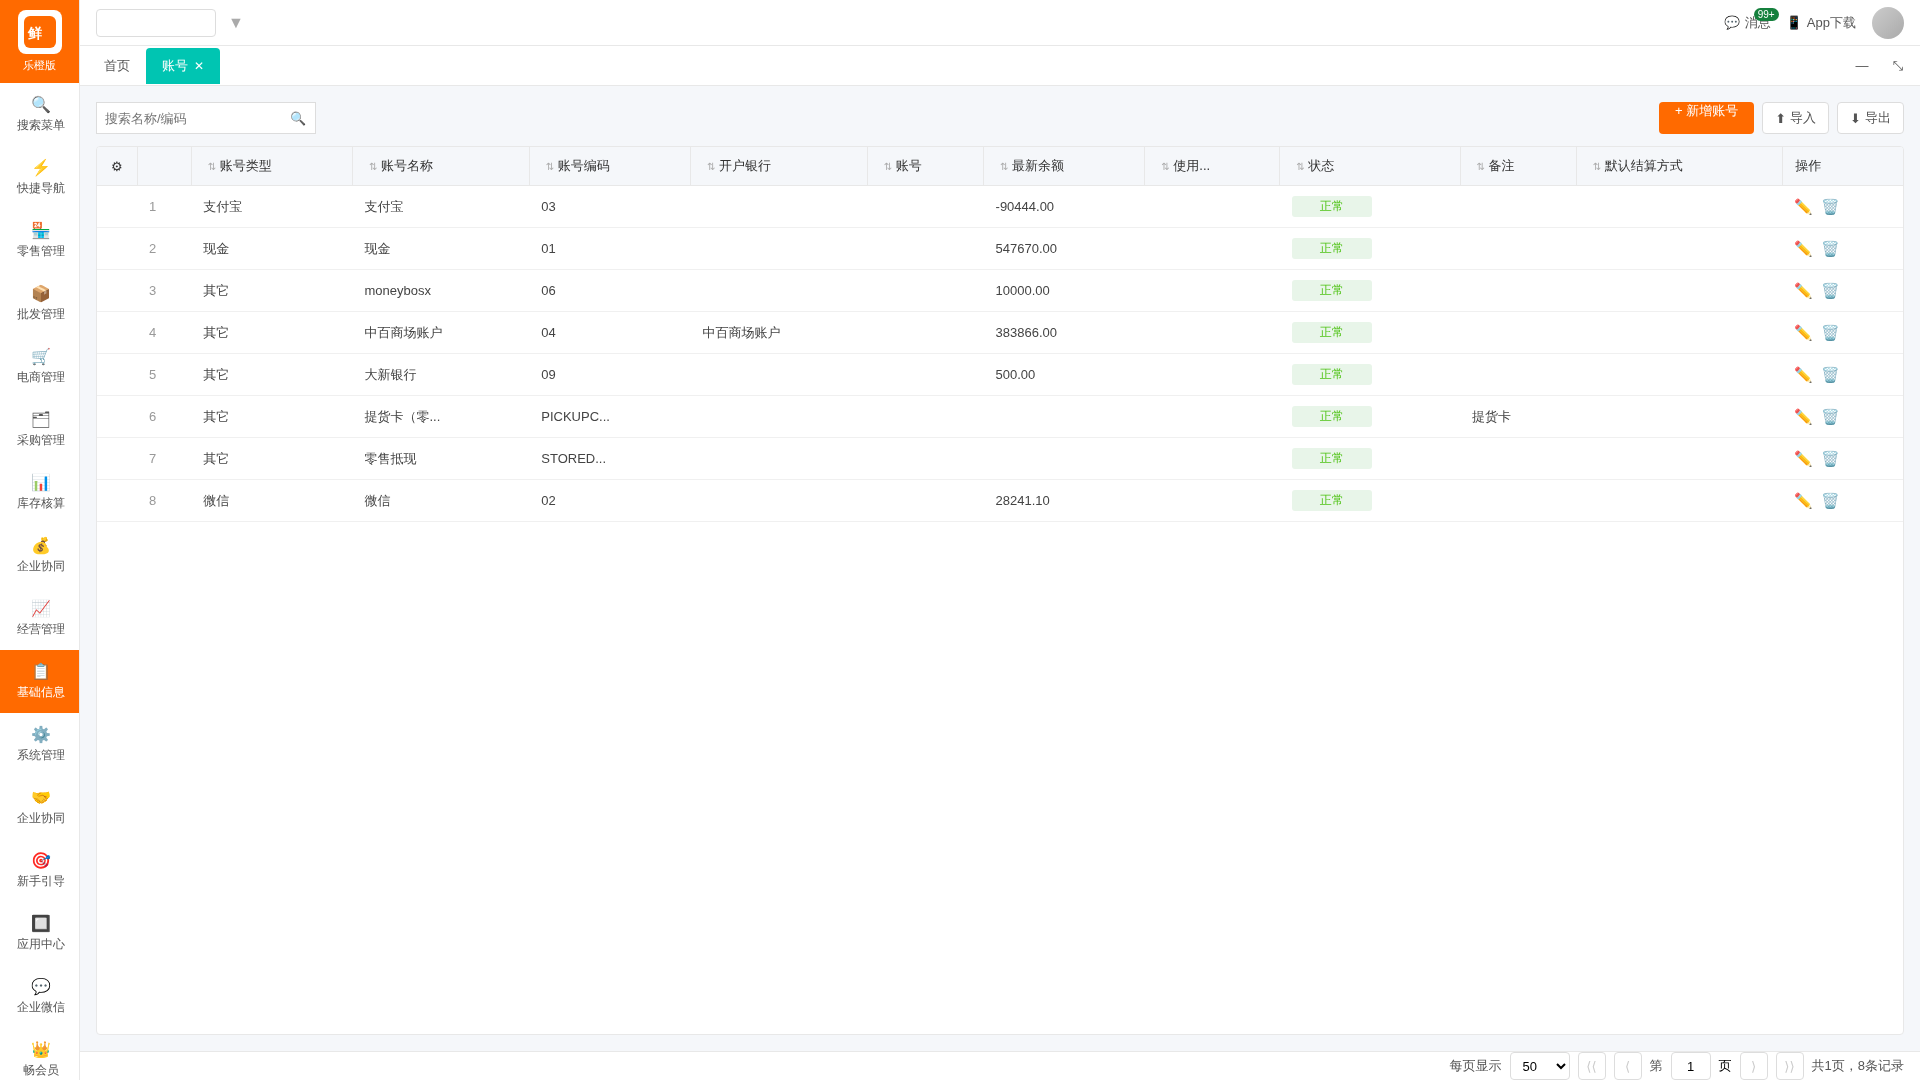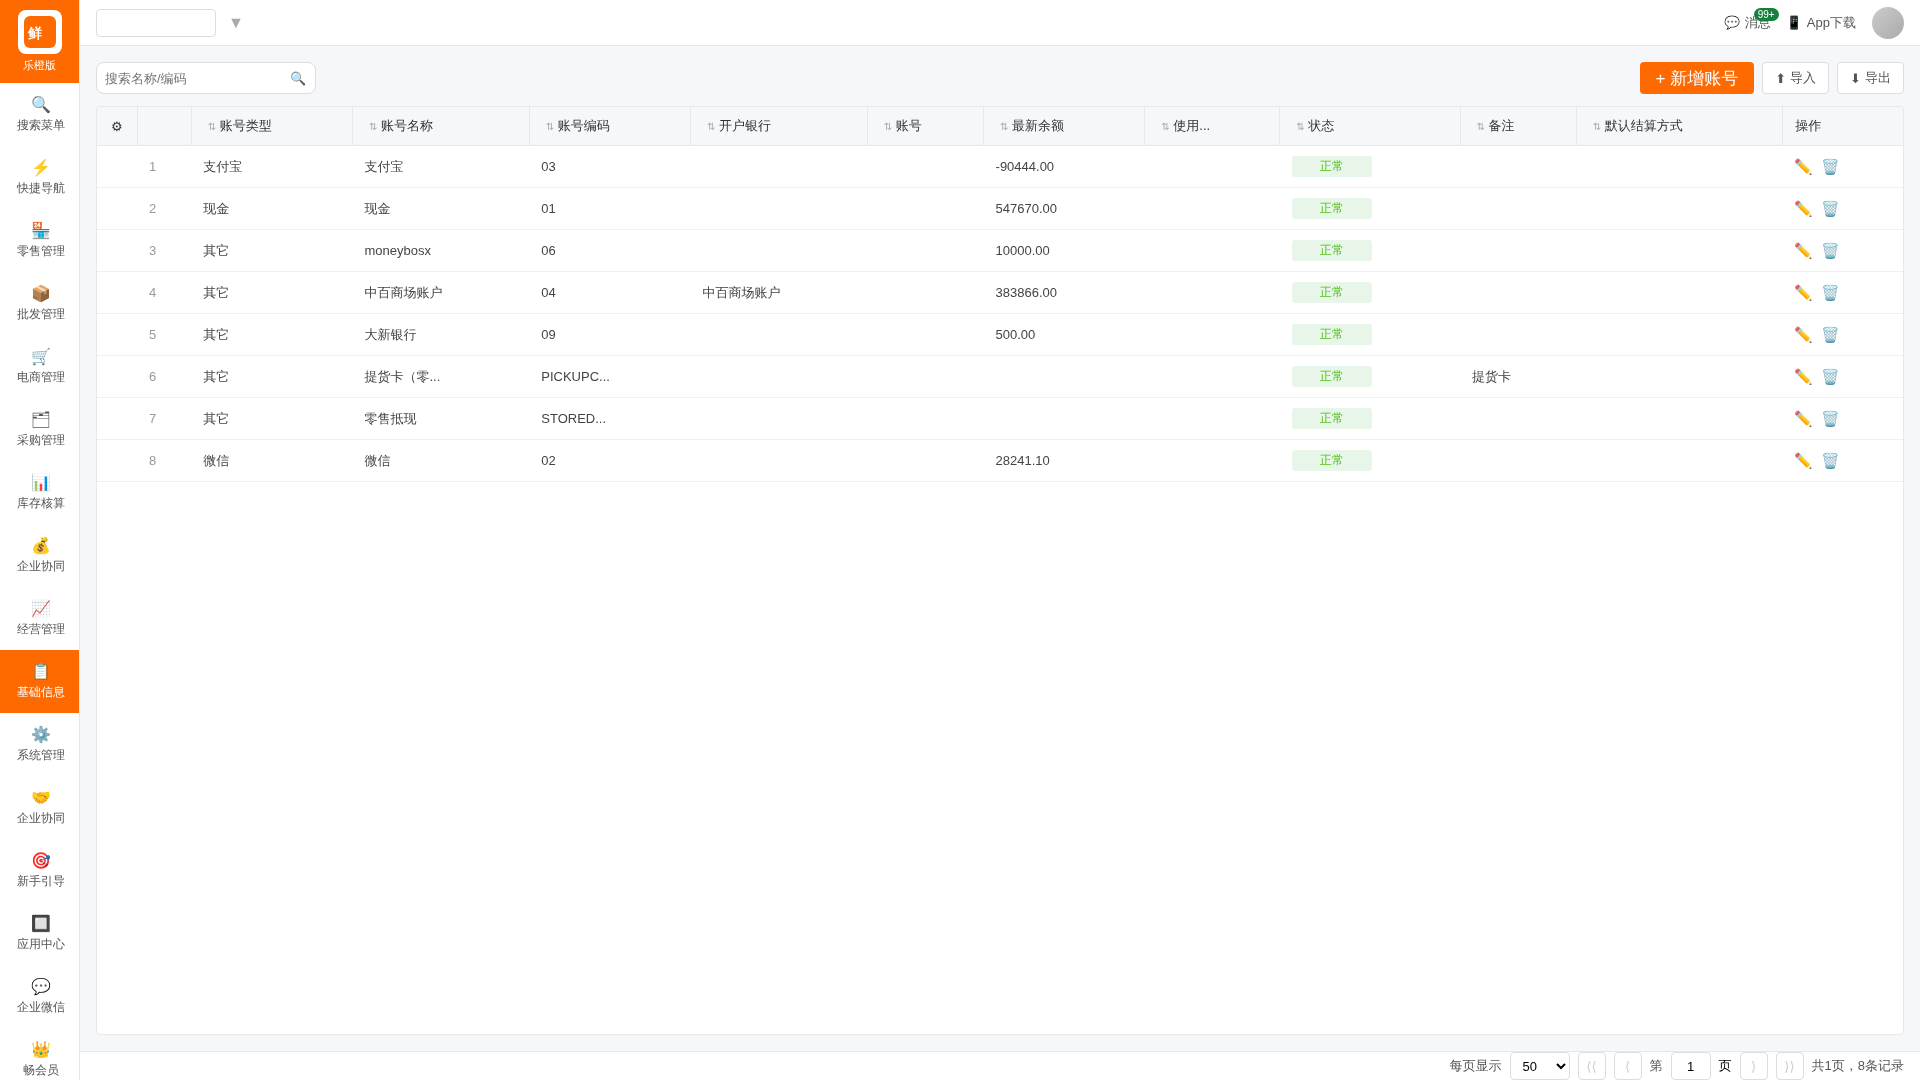--- a/index.html
+++ b/index.html
@@ -192,21 +192,21 @@
       display: flex;
       align-items: center;
       justify-content: space-between;
       margin-bottom: 12px;
     }
     .search-input-wrap {
       display: flex;
       align-items: center;
       background: #fff;
       border: 1px solid #ddd;
-      border-radius: 8px;
+      border-radius: 0;
       padding: 0 8px;
       height: 32px;
       width: 220px;
     }
     .search-input-wrap input {
       border: none;
       outline: none;
       font-size: 13px;
       flex: 1;
     }
@@ -216,23 +216,22 @@
       gap: 8px;
     }
     .btn-add {
       background: #ff6a00;
       color: white;
       border: none;
       border-radius: 4px;
       padding: 0 16px;
       height: 32px;
       cursor: pointer;
-      font-size: 17px;
-      display: flex;
-      align-items: center;
+      font-size: 13px;
+      display: flex;
       gap: 4px;
     }
     .btn-outline {
       background: #fff;
       color: #555;
       border: 1px solid #ddd;
       border-radius: 4px;
       padding: 0 12px;
       height: 32px;
       cursor: pointer;
@@ -436,20 +435,34 @@
       </div>
       <div class="app-download">
         <span>📱</span>
         <span>App下载</span>
       </div>
       <div class="avatar" style="background: linear-gradient(135deg,#ccc,#aaa);">
       </div>
     </div>
   </div>
 
+  <div class="tab-bar">
+    <div class="tab">
+      <span>首页</span>
+    </div>
+    <div class="tab active">
+      <span>账号</span>
+      <span class="tab-close">✕</span>
+    </div>
+    <div class="tab-spacer"></div>
+    <div class="tab-controls">
+      <div class="tab-control-btn">—</div>
+      <div class="tab-control-btn">⤡</div>
+    </div>
+  </div>
 
   <div class="content-area">
 
     <div class="toolbar">
       <div class="search-input-wrap">
         <input type="text" placeholder="搜索名称/编码" style="">
         <span style="color:#aaa;">🔍</span>
       </div>
       <div class="toolbar-right">
         <button class="btn-add">

